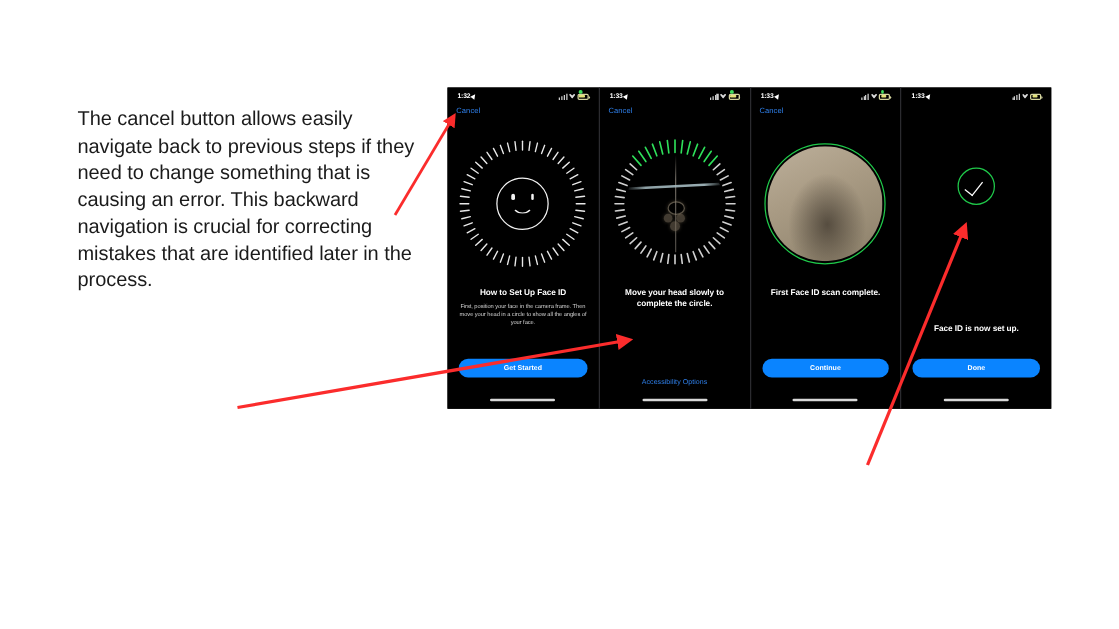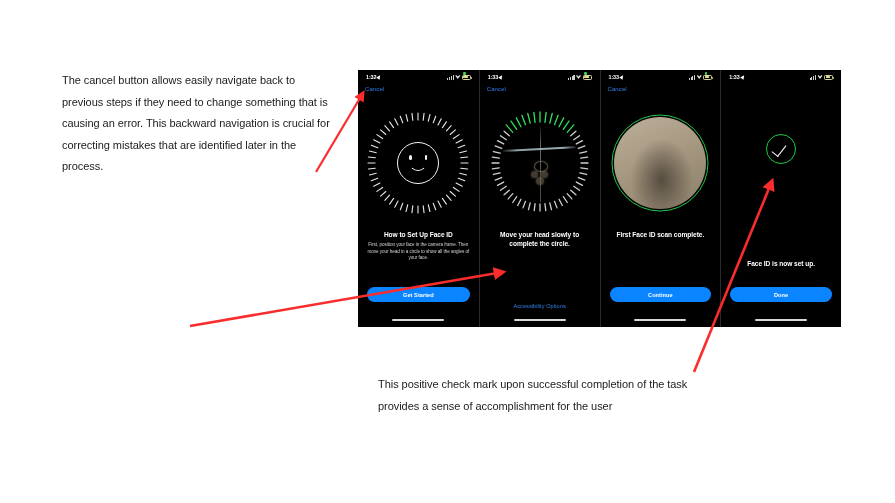--- a/index.html
+++ b/index.html
@@ -7,24 +7,25 @@
     width:895px;height:503px;background:#ffffff;
     font-family:"Liberation Sans", sans-serif;
     position:relative;overflow:hidden;
   }
   .stage{position:absolute;left:0;top:0;width:895px;height:503px;}
 
   
   .annot{
     position:absolute;
     color:#1b1b1b;
-    font-size:11px;
+    font-size:16px;
     line-height:21.5px;
     letter-spacing:-0.05px;
     white-space:pre-line;
+    margin-top:15px;
   }
   #annot-cancel{left:62px;top:70px;width:275px;}
   #annot-continue{left:62px;top:328px;width:290px;}
   #annot-check{left:378px;top:374px;width:340px;}
 
   
   .arrow-layer{position:absolute;left:0;top:0;width:895px;height:503px;pointer-events:none;}
 
   
   .panel{
@@ -201,21 +202,20 @@
   }
 </style>
 </head>
 <body>
 
 <div class="stage">
 
   <div class="annot" id="annot-cancel">The cancel button allows easily navigate back to previous steps if they need to change something that is causing an error. This backward navigation is crucial for correcting mistakes that are identified later in the process.</div>
 
 
-  <div class="annot" id="annot-check">This positive check mark upon successful completion of the task provides a sense of accomplishment for the user</div>
 
   <div class="panel">
 
     <div class="screen">
       <div class="statusbar">
         <div class="st-time">
           <span>1:32</span>
           <span class="st-loc"></span>
         </div>
         <div class="st-right">

